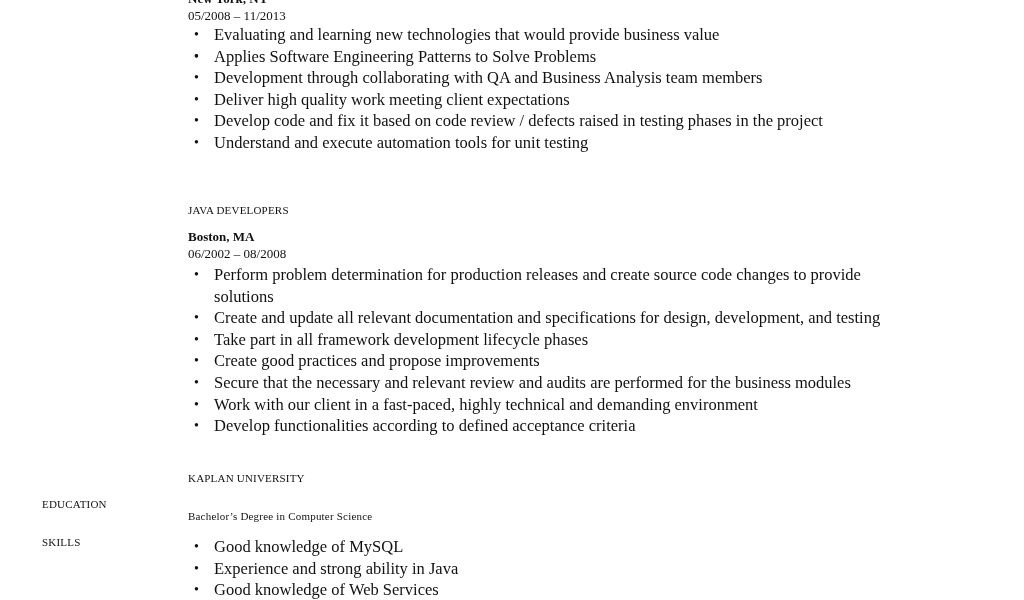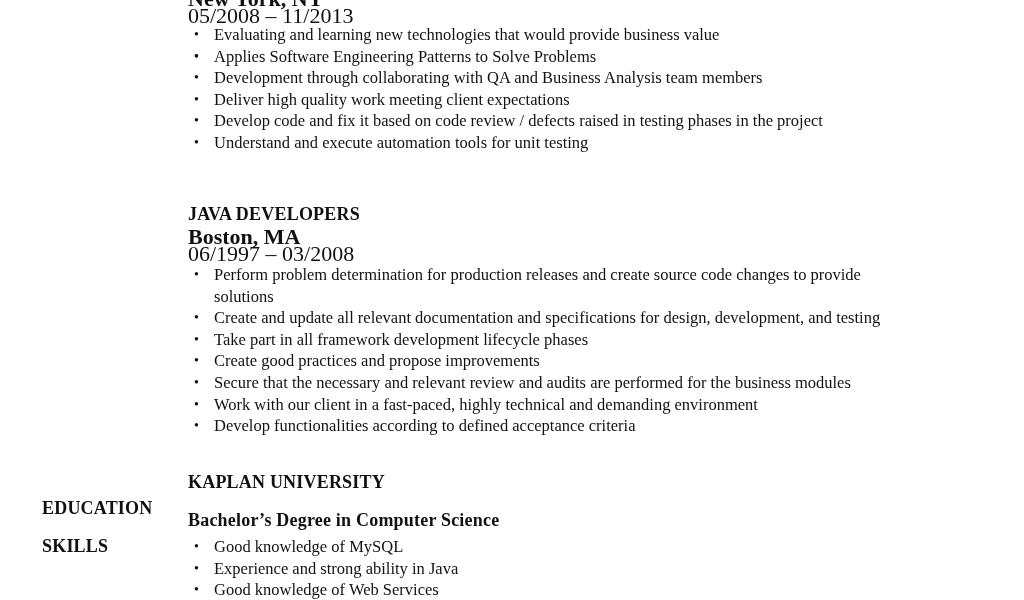--- a/index.html
+++ b/index.html
@@ -16,23 +16,23 @@
       color: #111111;
     }
     .page {
       position: absolute;
       left: 0;
       top: 0;
       width: 1024px;
       height: 600px;
     }
     .abs { position: absolute; white-space: nowrap; }
-    .text { font-size: 22px; line-height: 21.5px; }
+    .text { font-size: 13px; line-height: 21.5px; }
     .bold { font-weight: bold; }
-    .head { font-size: 18px; font-weight: bold; letter-spacing: 0.2px; }
+    .head { font-size: 11px; font-weight: normal; letter-spacing: 0.2px; }
     ul.bullets {
       position: absolute;
       margin: 0;
       padding: 0;
       list-style: none;
       font-size: 16.5px;
       line-height: 21.6px;
     }
     ul.bullets li {
       position: relative;
@@ -63,21 +63,21 @@
     <li><span class="dot">•</span></li>
     <li><span class="dot">•</span><span>Applies Software Engineering Patterns to Solve Problems</span></li>
     <li><span class="dot">•</span><span>Development through collaborating with QA and Business Analysis team members</span></li>
     <li><span class="dot">•</span><span>Deliver high quality work meeting client expectations</span></li>
     <li><span class="dot">•</span><span>Develop code and fix it based on code review / defects raised in testing phases in the project</span></li>
     <li><span class="dot">•</span><span>Understand and execute automation tools for unit testing</span></li>
   </ul>
 
   <div class="abs head" style="left:188px; top:204px;">JAVA DEVELOPERS</div>
   <div class="abs text bold" style="left:188px; top:226px;">Boston, MA</div>
-  <div class="abs text" style="left:188px; top:243px;">06/1997 – 03/2008</div>
+  <div class="abs text" style="left:188px; top:243px;">06/2002 – 08/2008</div>
 
   <ul class="bullets" style="left:188px; top:264px;">
     <li>
         <span class="dot">•</span>
         <span class="wrap">Perform problem determination for production releases and create source code changes to provide</span>
         <span class="wrap">solutions</span>
       </li>
     <li><span class="dot">•</span><span>Create and update all relevant documentation and specifications for design, development, and testing</span></li>
     <li><span class="dot">•</span><span>Take part in all framework development lifecycle phases</span></li>
     <li><span class="dot">•</span><span>Create good practices and propose improvements</span></li>

